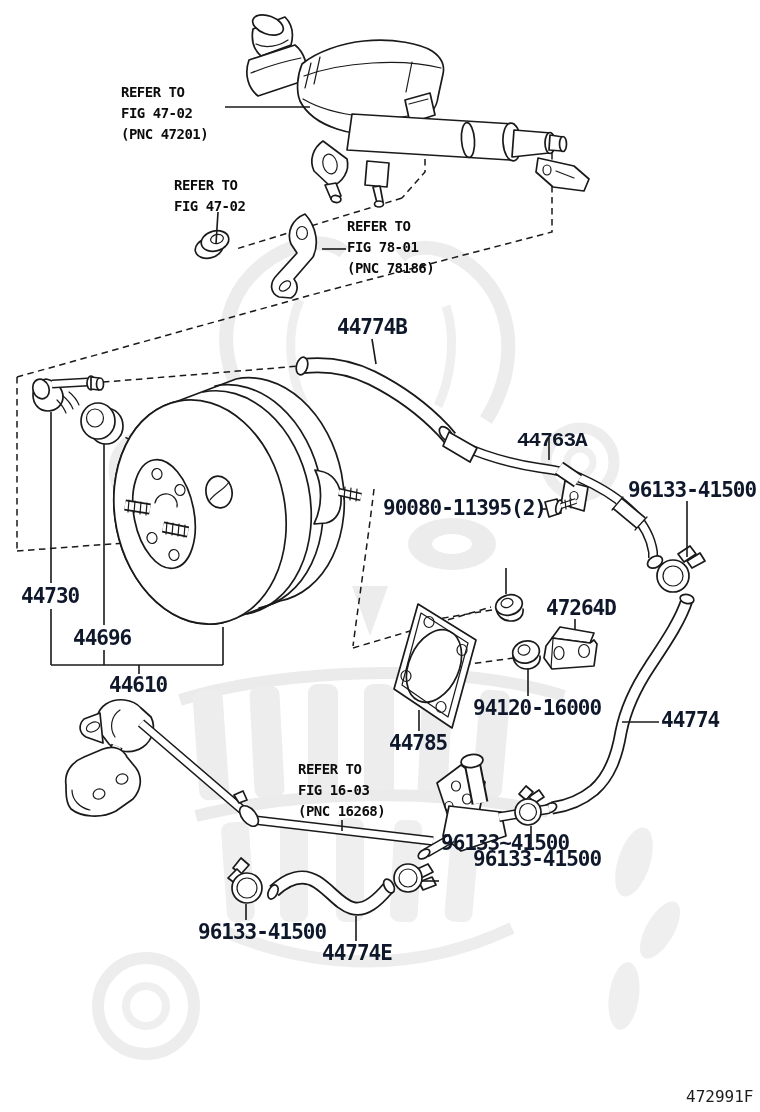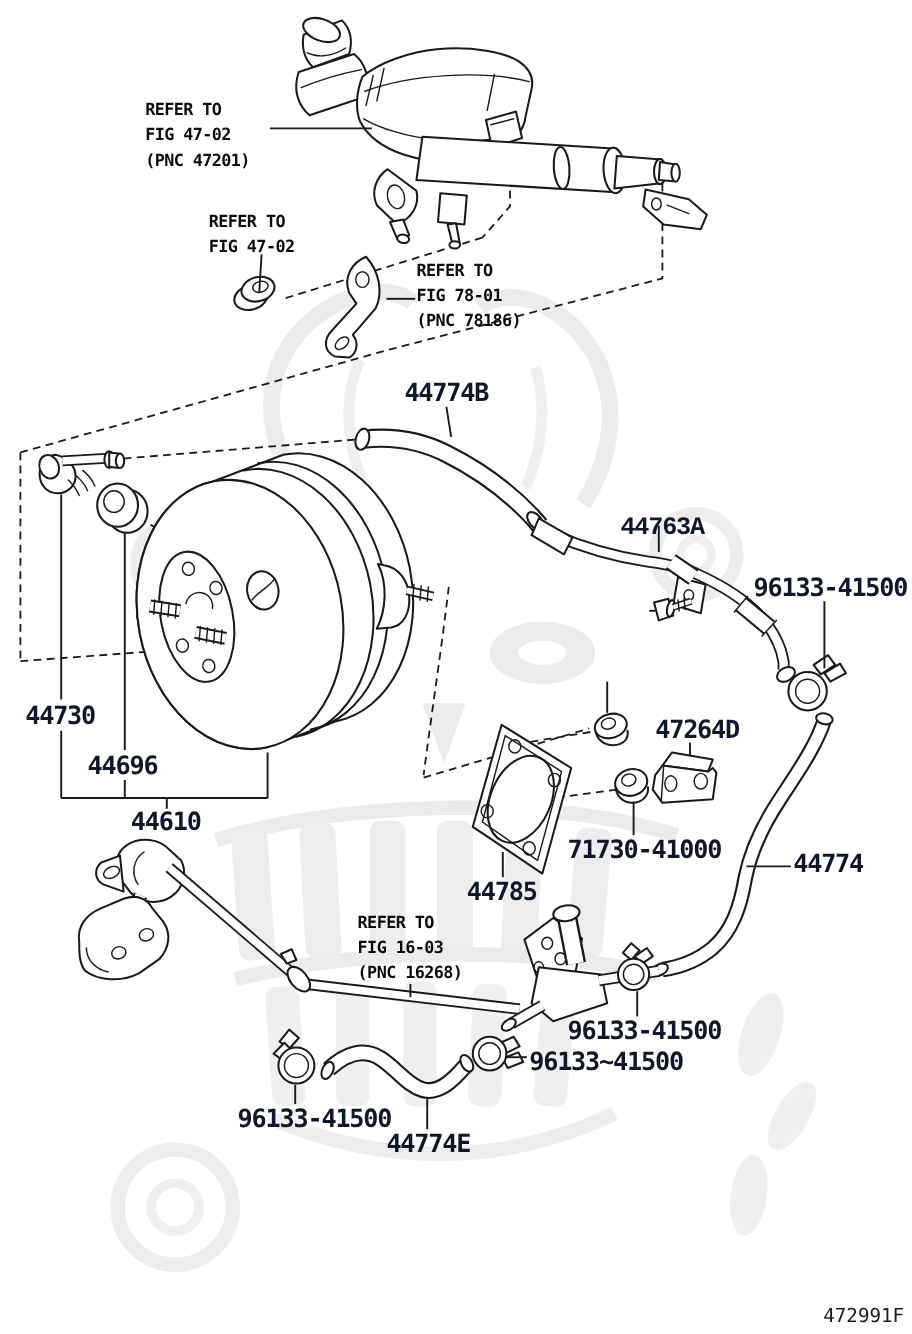--- a/index.html
+++ b/index.html
@@ -331,26 +331,27 @@
   </div>
   <div class="rn" style="left:298px;top:759px;">
     <div>REFER TO</div>
     <div>FIG 16-03</div>
     <div>(PNC 16268)</div>
   </div>
 
   <div class="pl" style="left:337px;top:317px;">44774B</div>
   <div class="pl" style="left:517px;top:430px;font-family:Liberation Mono, monospace;">44763A</div>
   <div class="pl" style="left:628px;top:480px;">96133-41500</div>
+  <div class="pl" style="left:383px;top:498px;">90080-11395(2)</div>
   <div class="pl" style="left:546px;top:598px;">47264D</div>
   <div class="pl" style="left:21px;top:586px;">44730</div>
   <div class="pl" style="left:73px;top:628px;">44696</div>
   <div class="pl" style="left:109px;top:675px;text-align:center;">44610</div>
-  <div class="pl" style="left:473px;top:698px;">71730-41000</div>
+  <div class="pl" style="left:473px;top:698px;">94120-16000</div>
   <div class="pl" style="left:389px;top:733px;">44785</div>
   <div class="pl" style="left:661px;top:710px;">44774</div>
   <div class="pl" style="left:473px;top:849px;">96133-41500</div>
-  <div class="pl" style="left:441px;top:875px;">96133~41500</div>
+  <div class="pl" style="left:441px;top:833px;">96133~41500</div>
   <div class="pl" style="left:198px;top:922px;">96133-41500</div>
   <div class="pl" style="left:322px;top:943px;">44774E</div>
 
   <div class="code" style="left:686px;top:1089px;">472991F</div>
 </div>
 
 </body></html>

